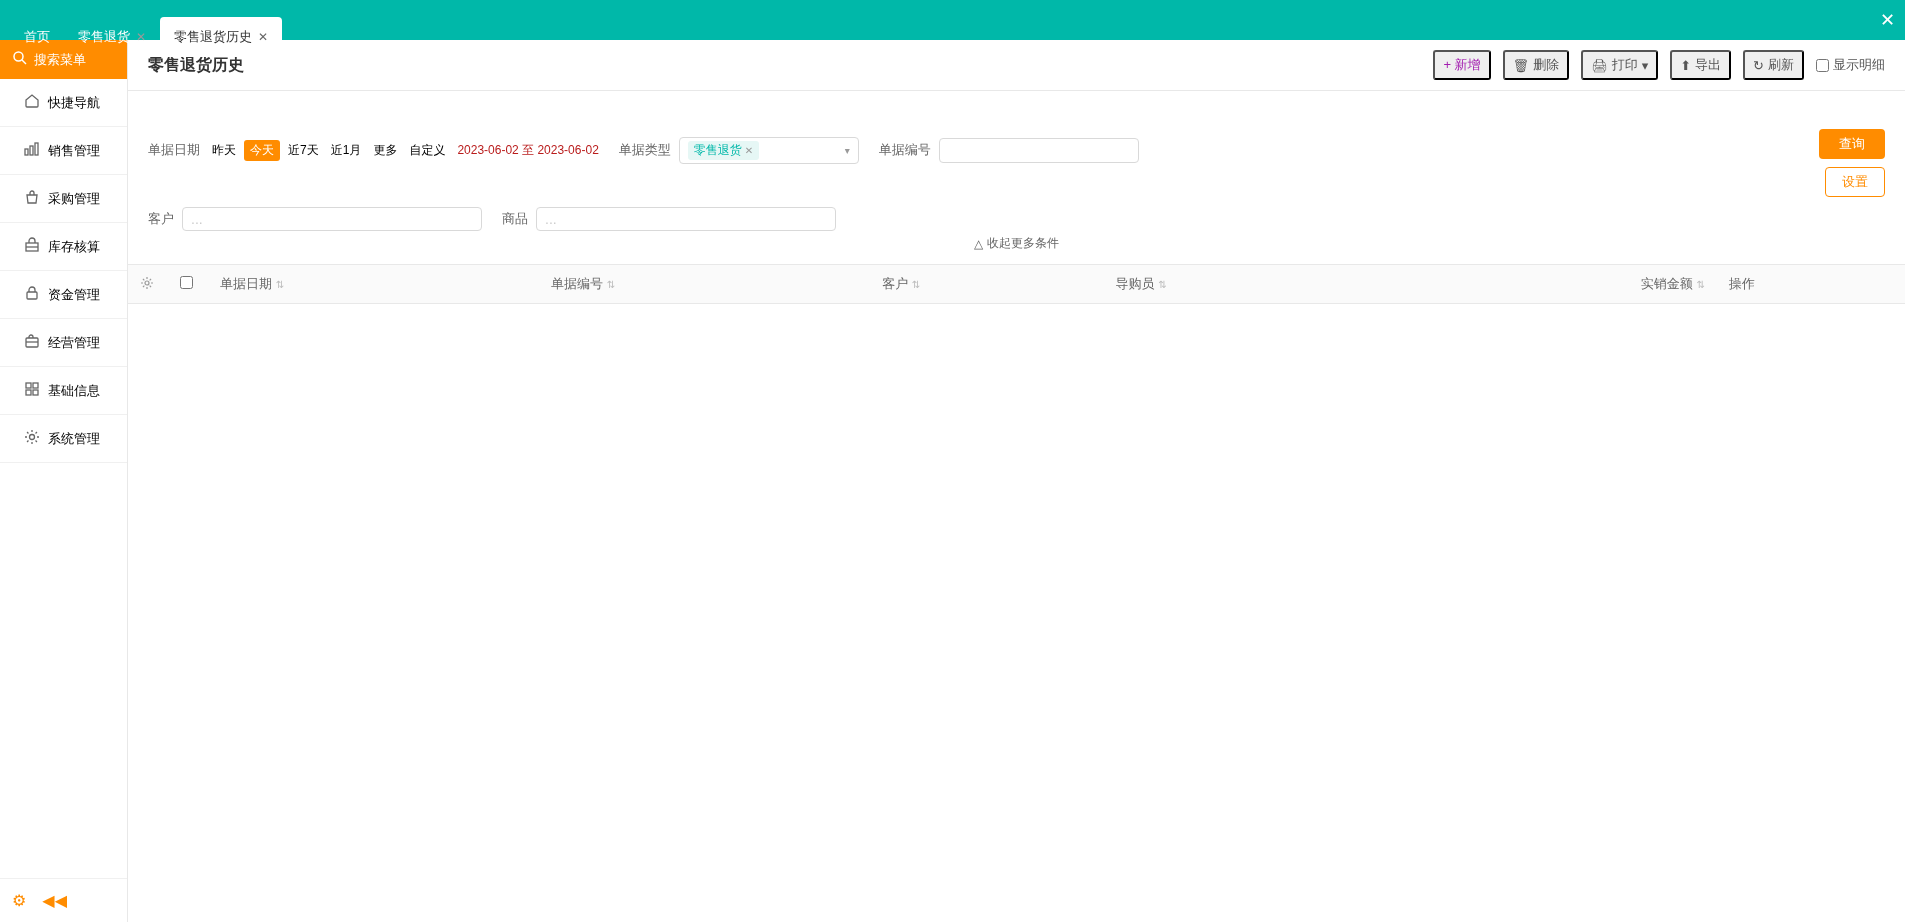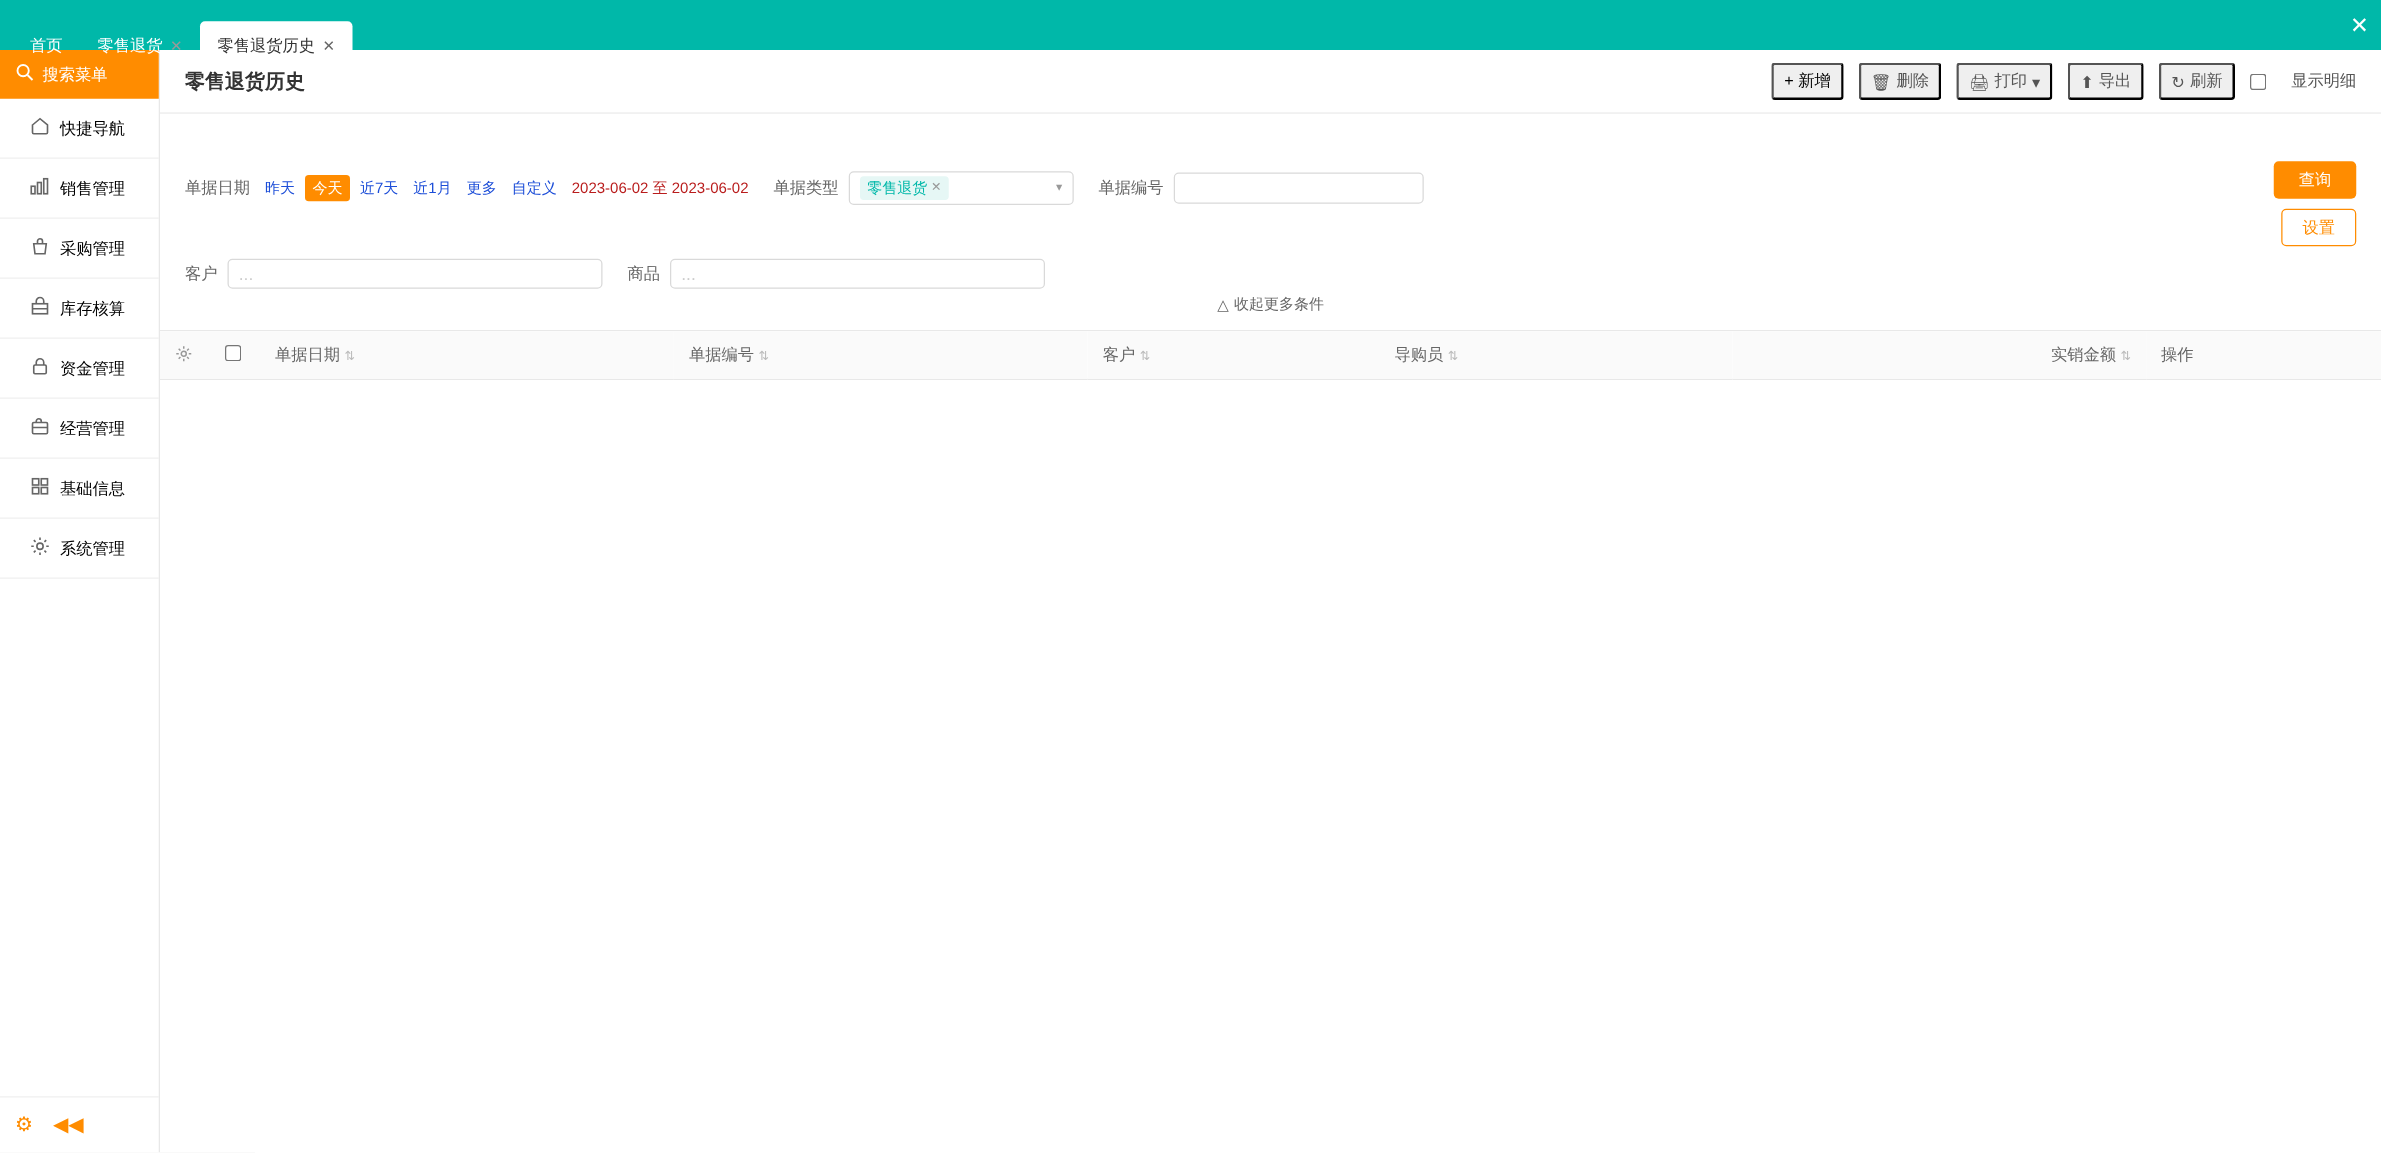--- a/index.html
+++ b/index.html
@@ -24,31 +24,31 @@
     .sidebar-item { display: flex; align-items: center; padding: 14px 24px; cursor: pointer; font-size: 13px; color: #000000; gap: 8px; border-bottom: 1px solid #f0f0f0; }
     .sidebar-bottom { margin-top: auto; display: flex; align-items: center; padding: 12px; gap: 16px; border-top: 1px solid #f0f0f0; }
     .sidebar-bottom-icon { color: #ff8c00; cursor: pointer; font-size: 16px; }
 
     
     .content { flex: 1; display: flex; flex-direction: column; overflow: hidden; background: #f5f5f5; }
     .page-header { background: #fff; padding: 10px 20px; display: flex; align-items: center; justify-content: space-between; border-bottom: 1px solid #e8e8e8; flex-shrink: 0; }
     .page-title { font-size: 16px; font-weight: bold; color: #333; }
     .header-actions { display: flex; align-items: center; gap: 12px; }
     .header-btn { display: flex; align-items: center; gap: 4px; color: #555; cursor: pointer; font-size: 13px; padding: 4px 8px; border-radius: 3px; }
-    .header-btn.new { color: #000000; text-align: right; }
+    .header-btn.new { color: #a21caf; text-align: right; }
     .header-btn.del { color: #555; }
-    .checkbox-label { display: flex; align-items: center; gap: 20px; font-size: 13px; color: #555; cursor: pointer; }
+    .checkbox-label { display: flex; align-items: center; gap: 4px; font-size: 13px; color: #555; cursor: pointer; }
 
     
     .filter-area { background: #fff; padding: 12px 20px; border-bottom: 1px solid #e8e8e8; flex-shrink: 0; }
     .filter-row { display: flex; align-items: center; gap: 20px; margin-bottom: 10px; flex-wrap: wrap; }
     .filter-group { display: flex; align-items: center; gap: 8px; }
     .filter-label { color: #666; font-size: 13px; white-space: nowrap; }
     .date-btns { display: flex; gap: 4px; align-items: center; }
-    .date-btn { font-size: 12px; color: #1d4ed8; cursor: pointer; padding: 1px 4px; }
+    .date-btn { font-size: 12px; color: #000000; cursor: pointer; padding: 1px 4px; }
     .date-btn.active { background: #ff8c00; color: #fff; border-radius: 3px; padding: 2px 6px; }
     .date-range { font-size: 12px; color: #b91c1c; }
     .tag-select { display: flex; align-items: center; border: 1px solid #d9d9d9; border-radius: 4px; padding: 3px 8px; min-width: 180px; background: #fff; cursor: pointer; gap: 6px; }
     .tag { background: #e6f7f5; color: #00b8a9; padding: 1px 6px; border-radius: 3px; font-size: 12px; display: flex; align-items: center; gap: 3px; }
     .tag-close { cursor: pointer; color: #999; font-size: 10px; }
     .select-arrow { margin-left: auto; color: #999; font-size: 10px; }
     .input-field { border: 1px solid #d9d9d9; border-radius: 4px; padding: 4px 8px; font-size: 13px; outline: none; min-width: 160px; color: #333; }
     .input-field::placeholder { color: #ccc; }
     .ellipsis-btn { color: #ccc; cursor: pointer; font-size: 14px; }
     .collapse-btn { display: flex; align-items: center; gap: 4px; color: #666; cursor: pointer; font-size: 12px; margin: 4px auto 0; width: fit-content; }

